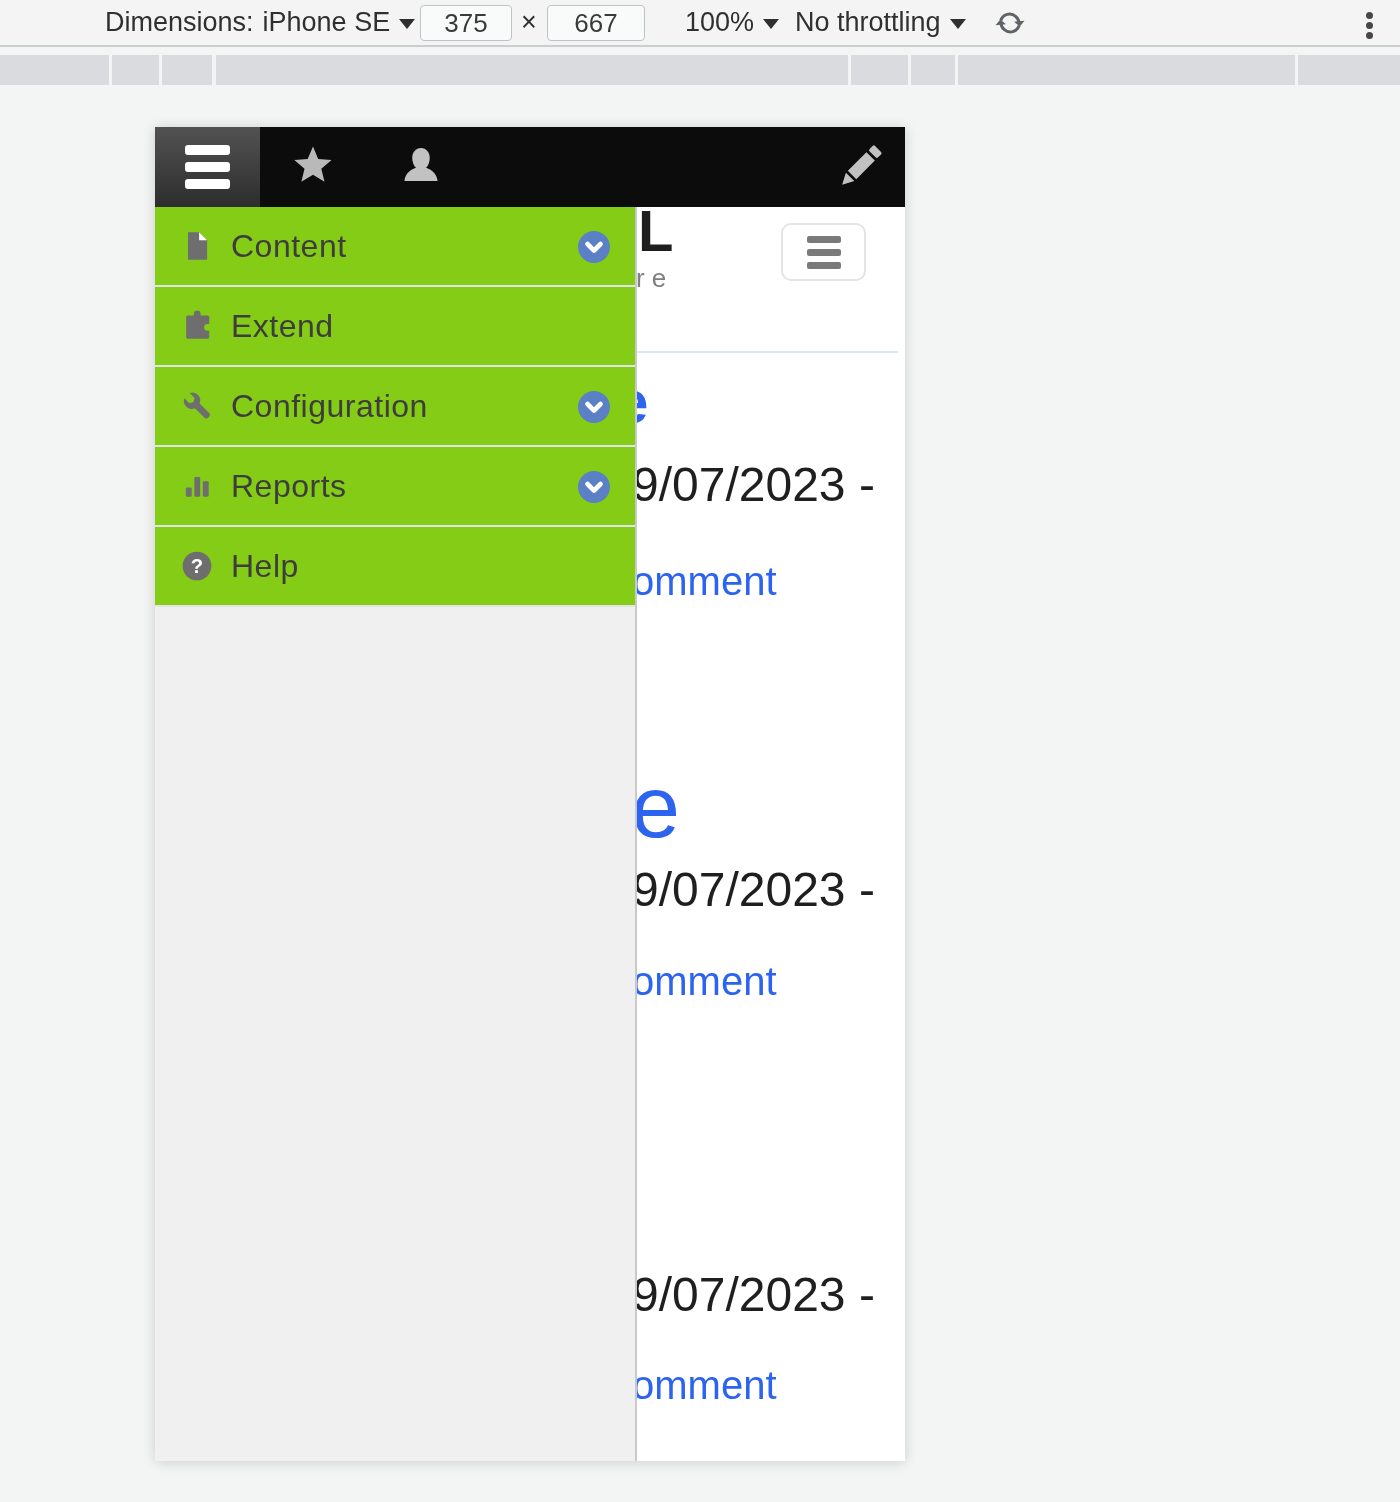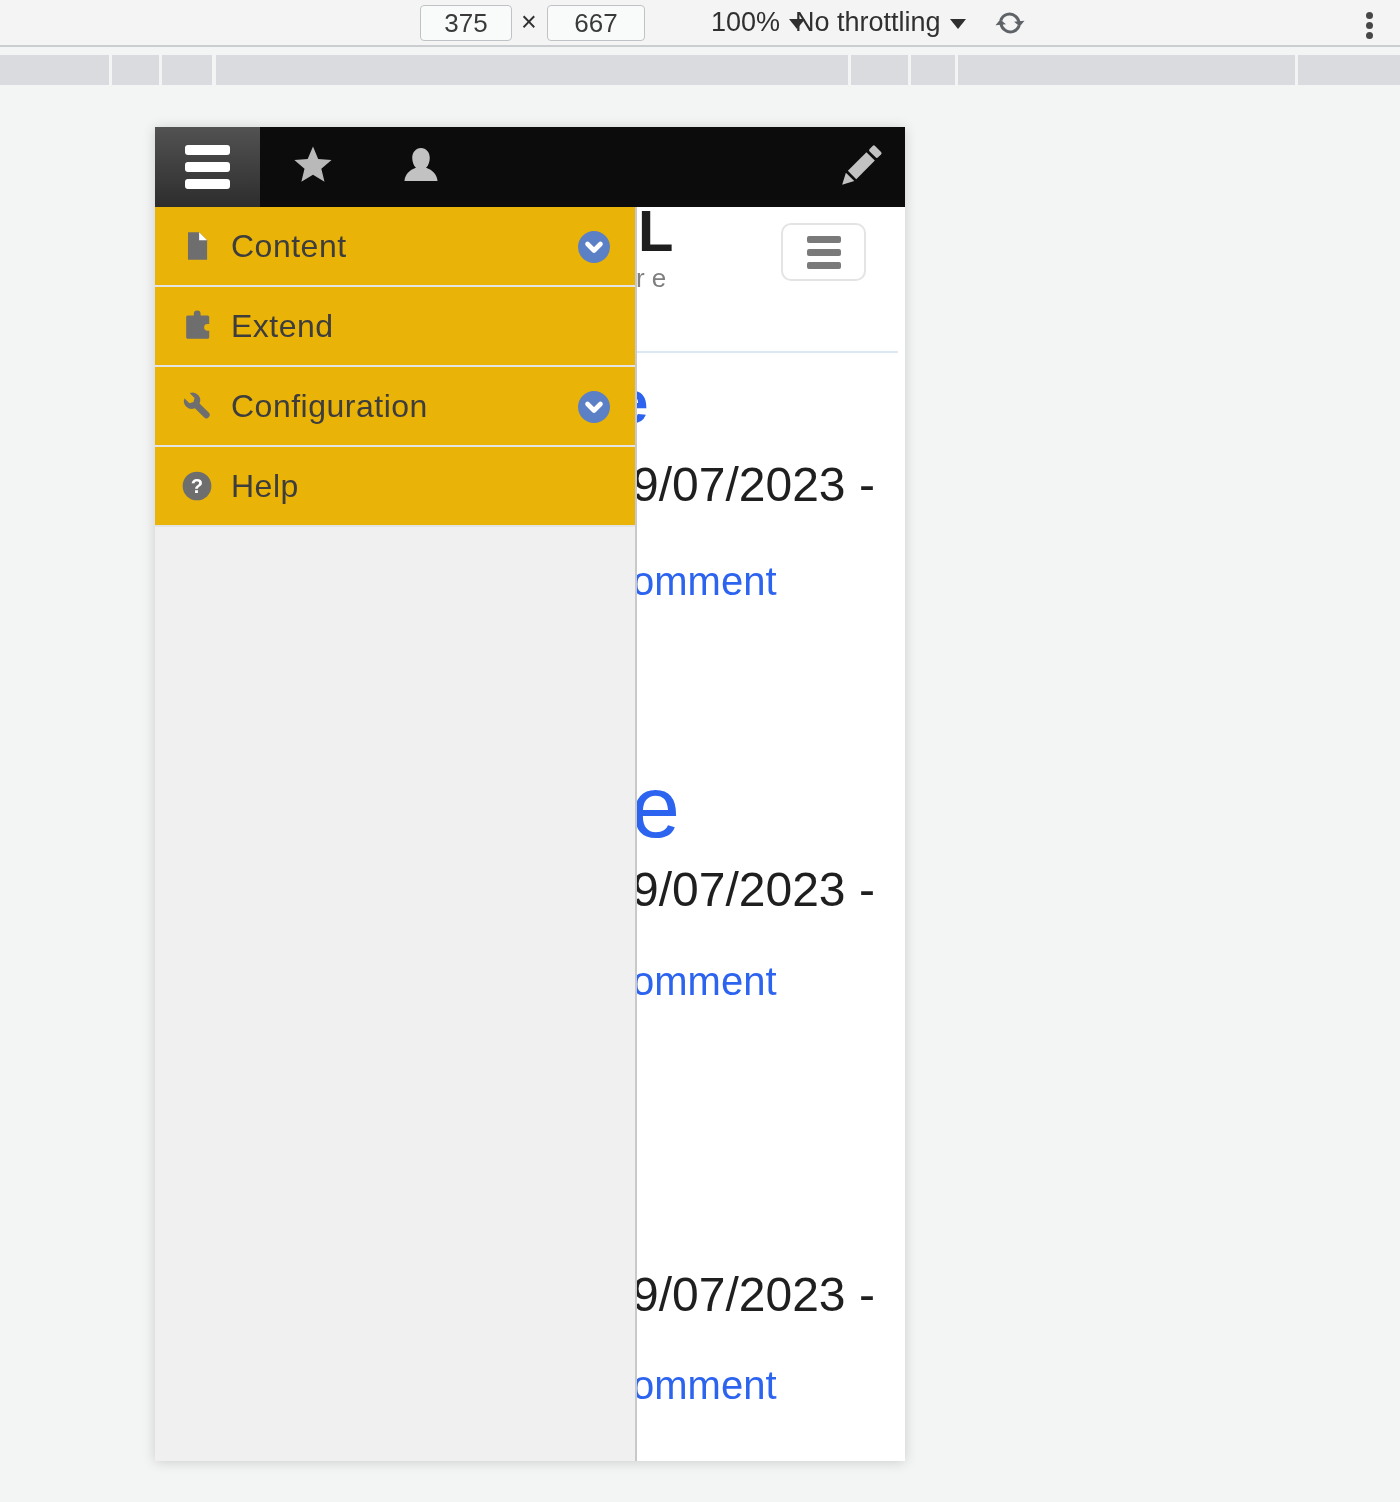--- a/index.html
+++ b/index.html
@@ -30,21 +30,21 @@
   
   .adm { position:absolute; top:0; left:0; width:750px; height:80px; background:#0c0c0c; z-index:30; }
   .adm-tab { position:absolute; left:0; top:0; width:105px; height:80px;
     background:linear-gradient(#525252,#2d2d2d); cursor:pointer; }
   .adm-tab .bar { position:absolute; left:30px; width:45px; height:10px; background:#ffffff; border-radius:3px; }
   .adm-icon { position:absolute; cursor:pointer; }
 
   
   .tray { position:absolute; left:0; top:80px; width:482px; height:1254px;
     background:#f0f0f0; border-right:2px solid #c9c9c9; z-index:20; }
-  .menu-row { display:flex; align-items:center; height:80px; background:#eab308;
+  .menu-row { display:flex; align-items:center; height:80px; background:#84cc16;
     border-bottom:2px solid #e4e4e4; padding-left:25px; position:relative; cursor:pointer; }
   .menu-row svg { flex:0 0 34px; }
   .menu-label { margin-left:17px; font-size:32px; color:#3d3d3d; letter-spacing:0.5px; }
   .chev { position:absolute; left:423px; top:24px; width:32px; height:32px; border-radius:50%;
     background:#5b80c5; cursor:pointer; }
 
   
   .page { position:absolute; inset:0; background:#ffffff; z-index:1; }
   .page .abs { position:absolute; line-height:1; white-space:nowrap; }
   .logo-txt { font-size:58px; font-weight:800; color:#1e1e1e; }
@@ -57,26 +57,31 @@
   .headline { color:#2c64ef; font-weight:600; cursor:pointer; }
   .date-txt { font-size:48px; color:#1f1f1f; }
   .link-txt { font-size:40px; color:#2c64ef; cursor:pointer;text-align:center; }
 </style>
 </head>
 <body>
 
 <div class="stage">
 
   <div class="dt-toolbar">
+    <div class="dt-group" style="left:105px;">
+      <span>Dimensions:</span>
+      <span>iPhone SE</span>
+      <span class="caret"></span>
+    </div>
     <input class="dt-input" style="left: 420px; width: 92px;" value="375">
     <div class="dt-group" style="left:521px;">
       <span>×</span>
     </div>
     <input class="dt-input" style="left: 547px; width: 98px;" value="667">
-    <div class="dt-group" style="left:685px;margin-left:26px;">
+    <div class="dt-group" style="left:685px;">
       <span>100%</span>
       <span class="caret"></span>
     </div>
     <div class="dt-group" style="left:795px;">
       <span>No throttling</span>
       <span class="caret"></span>
     </div>
     <div class="dt-group" style="left:992px;">
       <svg width="36" height="36" viewBox="0 0 32 32">
         <g transform="rotate(40 16 16)">
@@ -161,20 +166,35 @@
         </svg>
         <span class="menu-label">Configuration</span>
         <div class="chev">
           <svg width="32" height="32" viewBox="0 0 32 32">
             <path d="M9.5 13l6.5 6.5L22.5 13" stroke="#fff" stroke-width="4.6" fill="none" stroke-linecap="round" stroke-linejoin="round"></path>
           </svg>
         </div>
       </div>
 
 
+      <div class="menu-row">
+        <svg width="34" height="34" viewBox="0 0 32 32">
+          <g fill="#6e6e6e">
+            <rect x="5.5" y="17.5" width="5.5" height="8.5" rx="1"></rect>
+            <rect x="13.5" y="7.5" width="5.5" height="18.5" rx="1"></rect>
+            <rect x="21.5" y="11.5" width="5.5" height="14.5" rx="1"></rect>
+          </g>
+        </svg>
+        <span class="menu-label">Reports</span>
+        <div class="chev">
+          <svg width="32" height="32" viewBox="0 0 32 32">
+            <path d="M9.5 13l6.5 6.5L22.5 13" stroke="#fff" stroke-width="4.6" fill="none" stroke-linecap="round" stroke-linejoin="round"></path>
+          </svg>
+        </div>
+      </div>
 
       <div class="menu-row">
         <svg width="34" height="34" viewBox="0 0 32 32">
           <circle cx="16" cy="16" r="13.5" fill="#6e6e6e"></circle>
           <text x="16" y="22.5" font-size="19" font-weight="bold" fill="#ffffff" text-anchor="middle" font-family="Liberation Sans, sans-serif">?</text>
         </svg>
         <span class="menu-label">Help</span>
       </div>
     </div>
 

